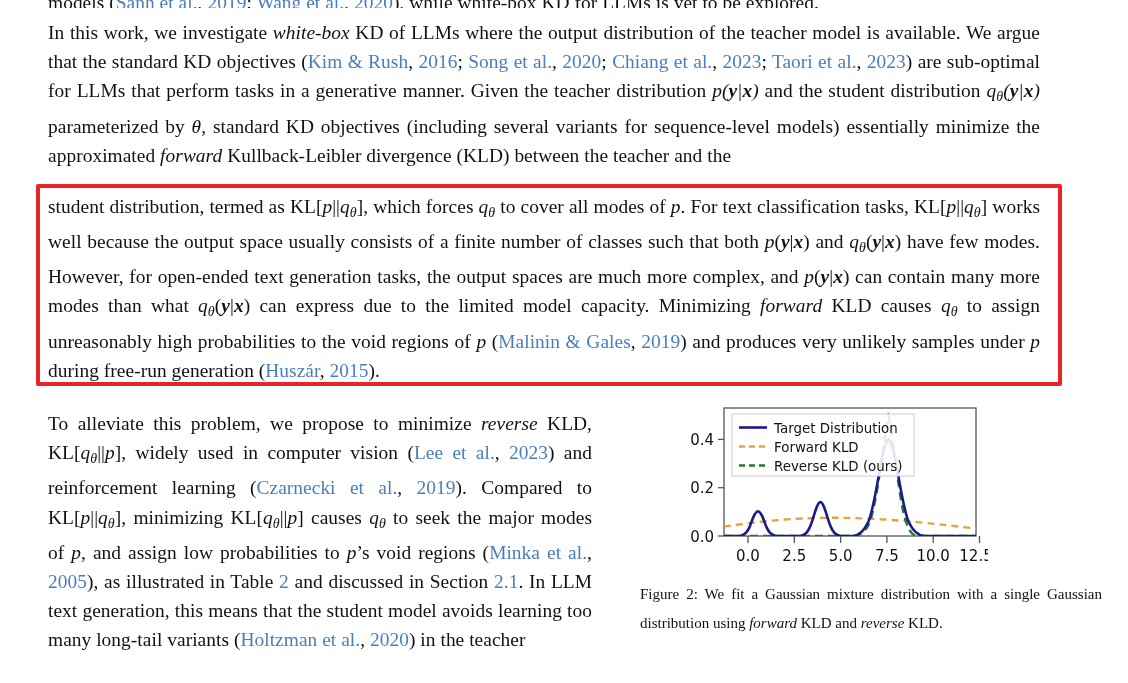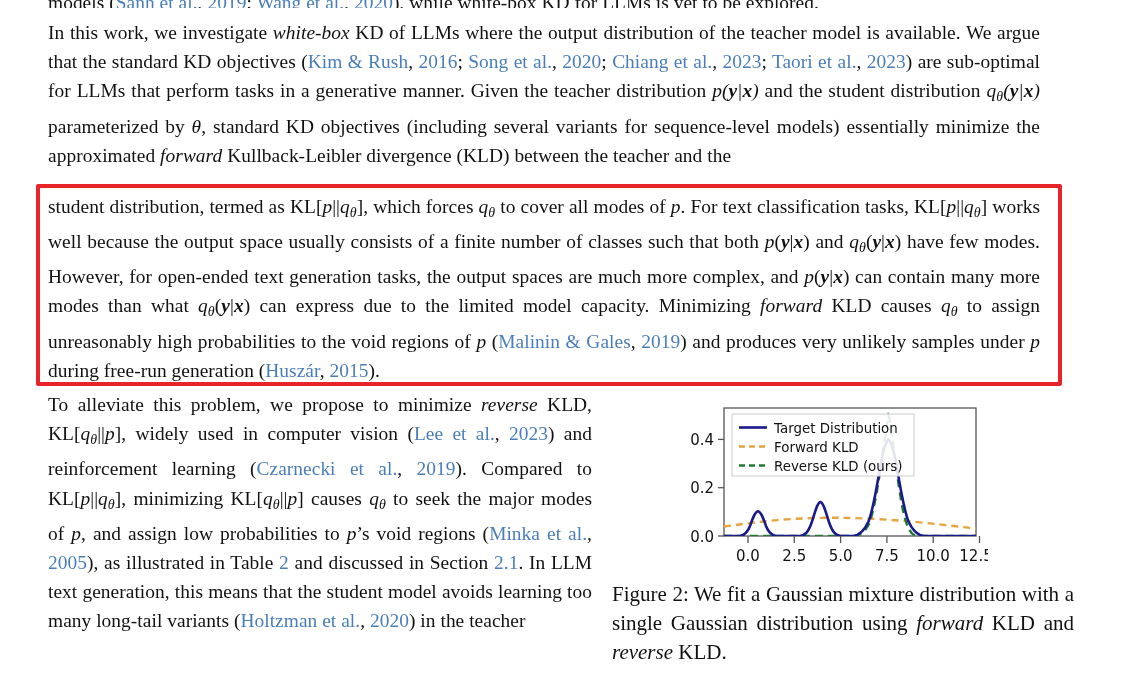--- a/index.html
+++ b/index.html
@@ -41,33 +41,33 @@
     position:absolute;left:36px;top:184px;width:1026px;height:202px;
     border:4px solid #e8232a;border-radius:2px;
     box-sizing:border-box;
   }
   #para-boxed{
     position:absolute;left:48px;top:192px;width:992px;
   }
 
   
   #para-left{
-    position:absolute;left:48px;top:390px;width:544px;
+    position:absolute;left:48px;top:409px;width:544px;
   }
 
   
   #figure-col{
     position:absolute;left:612px;top:398px;width:460px;
   }
   #chart-wrap{
     position:relative;width:340px;height:178px;margin:0 auto 0 36px;
   }
   #caption{
-    position:absolute;left:612px;top:580px;width:462px;
-    font-size:21px;line-height:29.2px;text-align:justify;
+    position:absolute;left:640px;top:580px;width:462px;
+    font-size:15px;line-height:29.2px;text-align:justify;
   }
 
   
   .chart-svg{display:block;}
 
   
   #watermark{
     position:absolute;left:843px;top:608px;
     font-family:"DejaVu Sans","Liberation Sans",sans-serif;
     font-size:31px;color:#d2d2d2;letter-spacing:2px;

